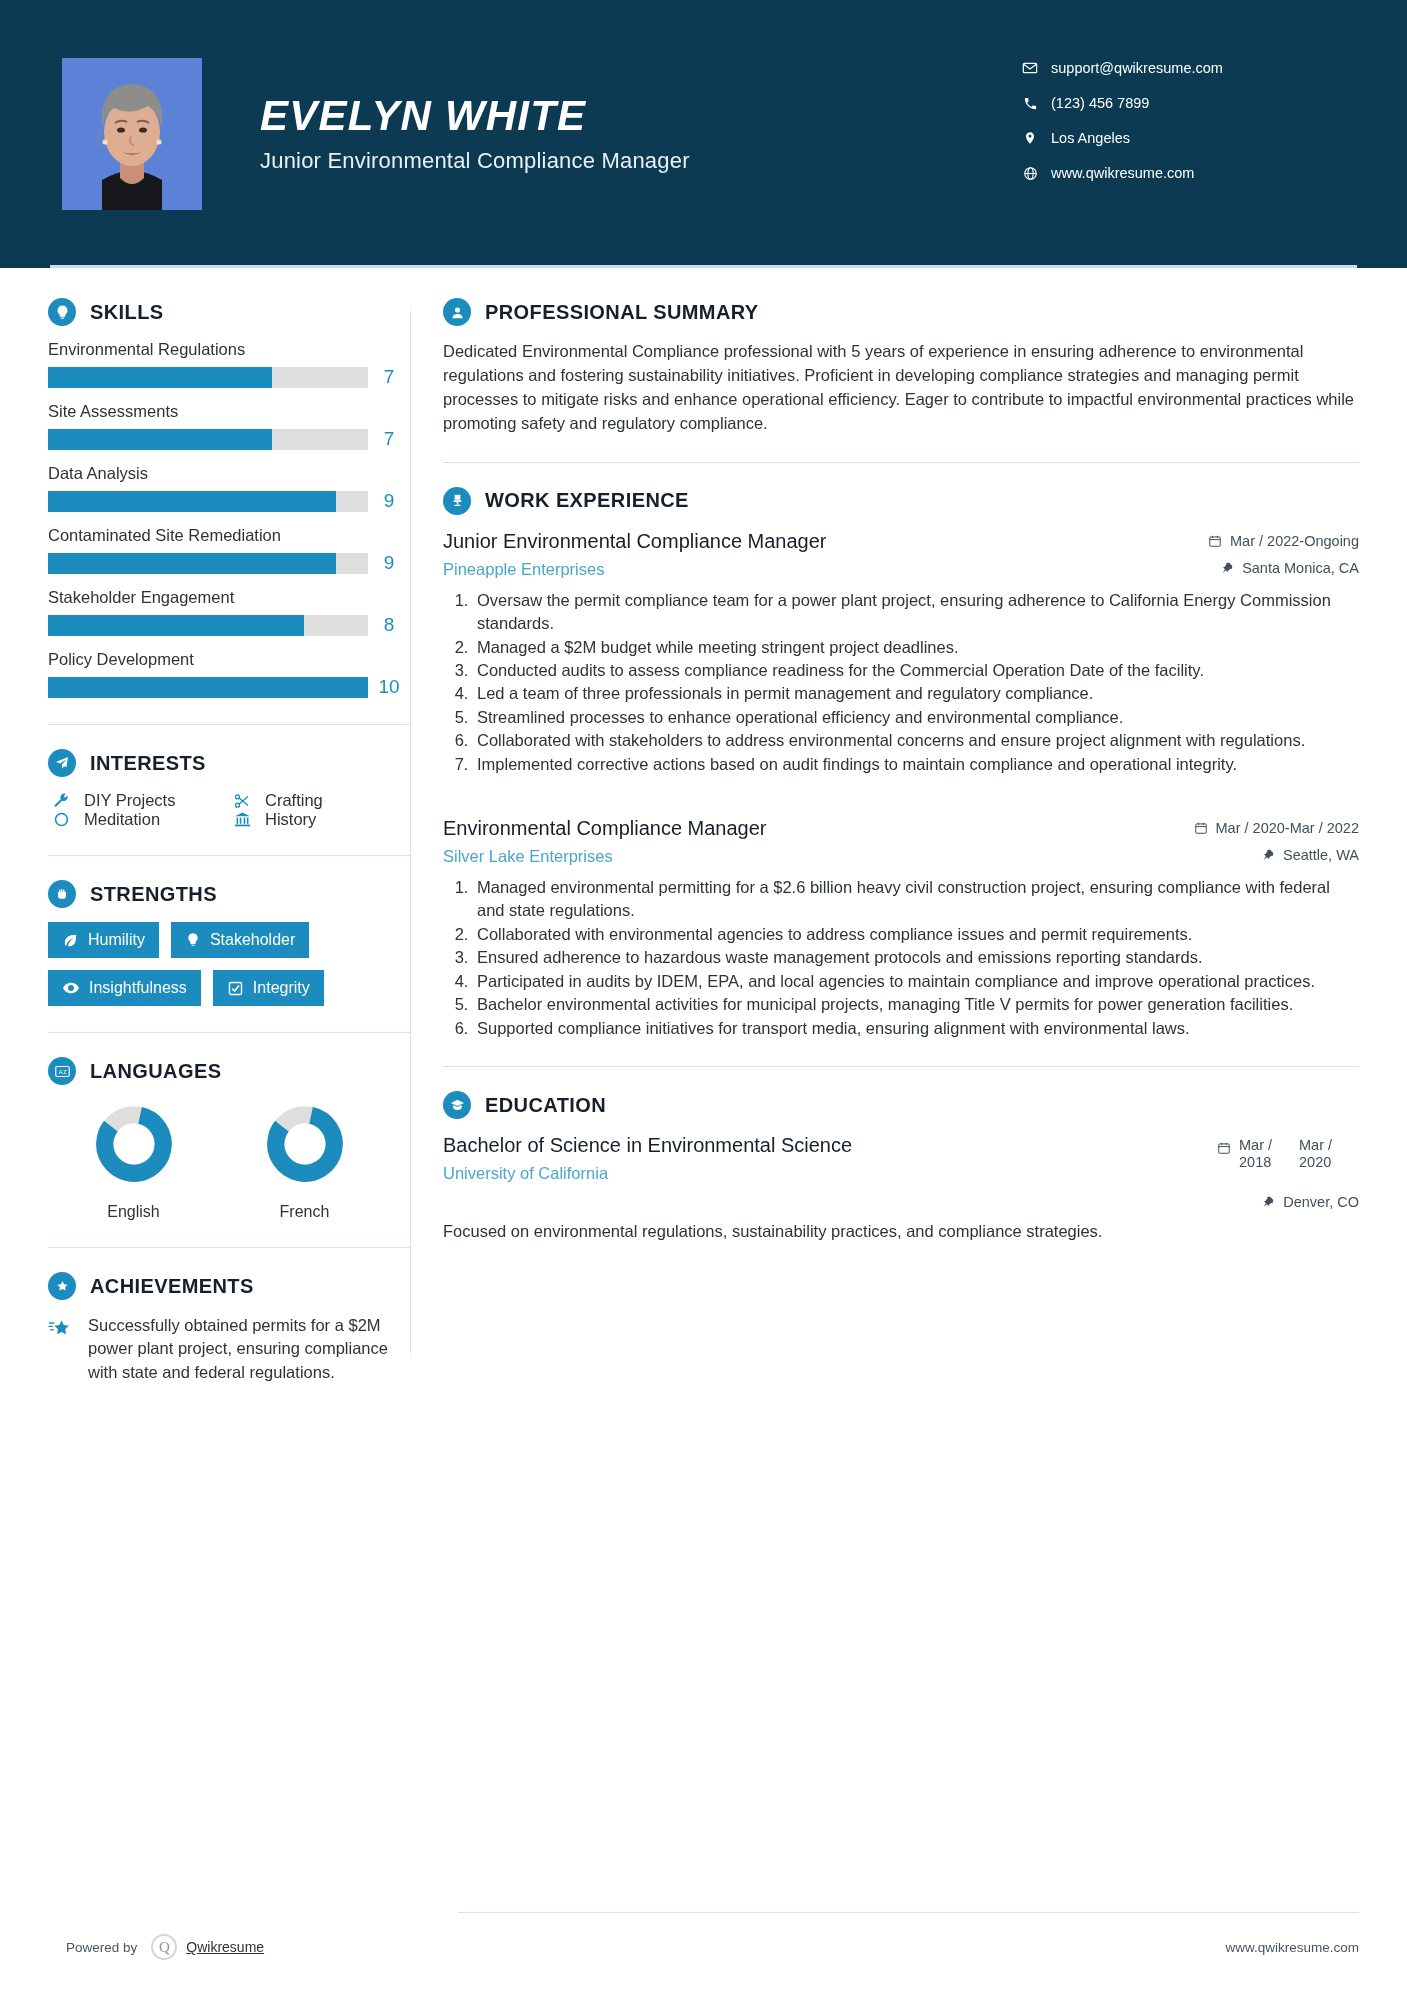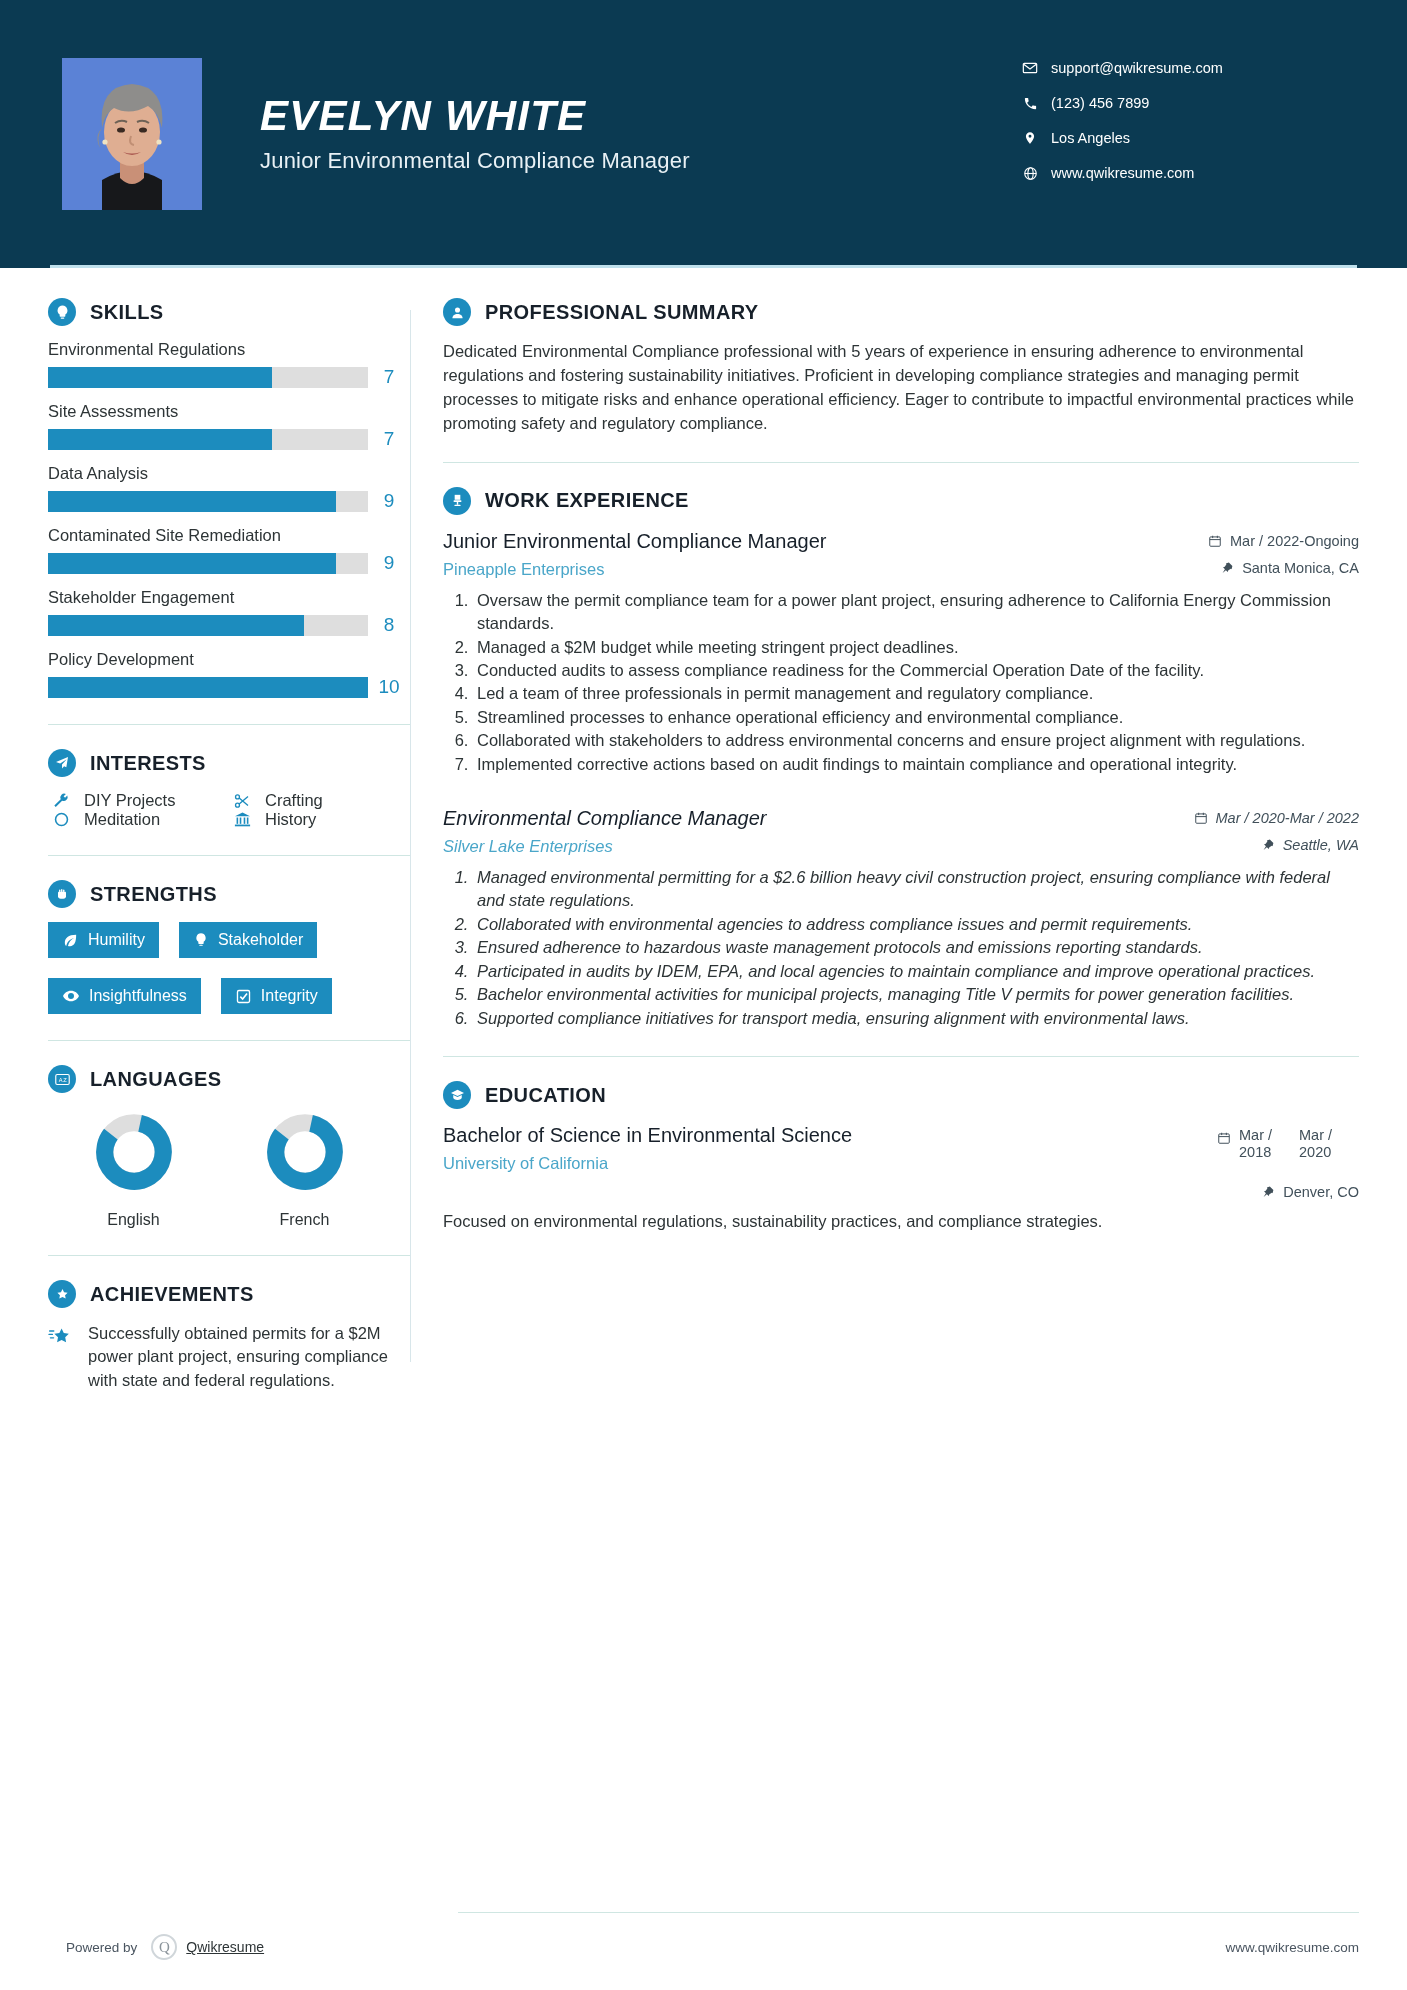--- a/index.html
+++ b/index.html
@@ -177,21 +177,21 @@
     width: 26px; flex: 0 0 26px;
     display: flex; align-items: center; justify-content: center;
     color: #1c8cbe;
   }
   .interest-item .lbl { margin-left: 10px; }
 
   
   .strength-wrap {
     display: flex;
     flex-wrap: wrap;
-    gap: 20px;
+    gap: 12px;
     margin-top: 4px;
   }
   .strength-chip {
     background: #1c8cbe;
     color: #ffffff;
     font-size: 16px;
     padding: 9px 14px;
     display: flex;
     align-items: center;
   }
@@ -703,21 +703,21 @@
               <ol class="bullets">
                 <li>Oversaw the permit compliance team for a power plant project, ensuring adherence to California Energy Commission standards.</li>
                 <li>Managed a $2M budget while meeting stringent project deadlines.</li>
                 <li>Conducted audits to assess compliance readiness for the Commercial Operation Date of the facility.</li>
                 <li>Led a team of three professionals in permit management and regulatory compliance.</li>
                 <li>Streamlined processes to enhance operational efficiency and environmental compliance.</li>
                 <li>Collaborated with stakeholders to address environmental concerns and ensure project alignment with regulations.</li>
                 <li>Implemented corrective actions based on audit findings to maintain compliance and operational integrity.</li>
               </ol>
             </div>
-            <div class="job-block" style="margin-top: 30px; font-style: italic;">
+            <div class="job-block" style="margin-top: 40px;">
               <div class="job-head">
                 <div class="job-head-left">
                   <div class="job-role">Environmental Compliance Manager</div>
                   <div class="job-company">Silver Lake Enterprises</div>
                 </div>
                 <div class="job-meta">
                   <div class="meta-row">
                     <span class="ico">
                       <svg width="14" height="14" viewBox="0 0 24 24" fill="none" stroke="#41505a" stroke-width="1.7">
                         <rect x="3" y="5" width="18" height="16" rx="1.6"></rect>

